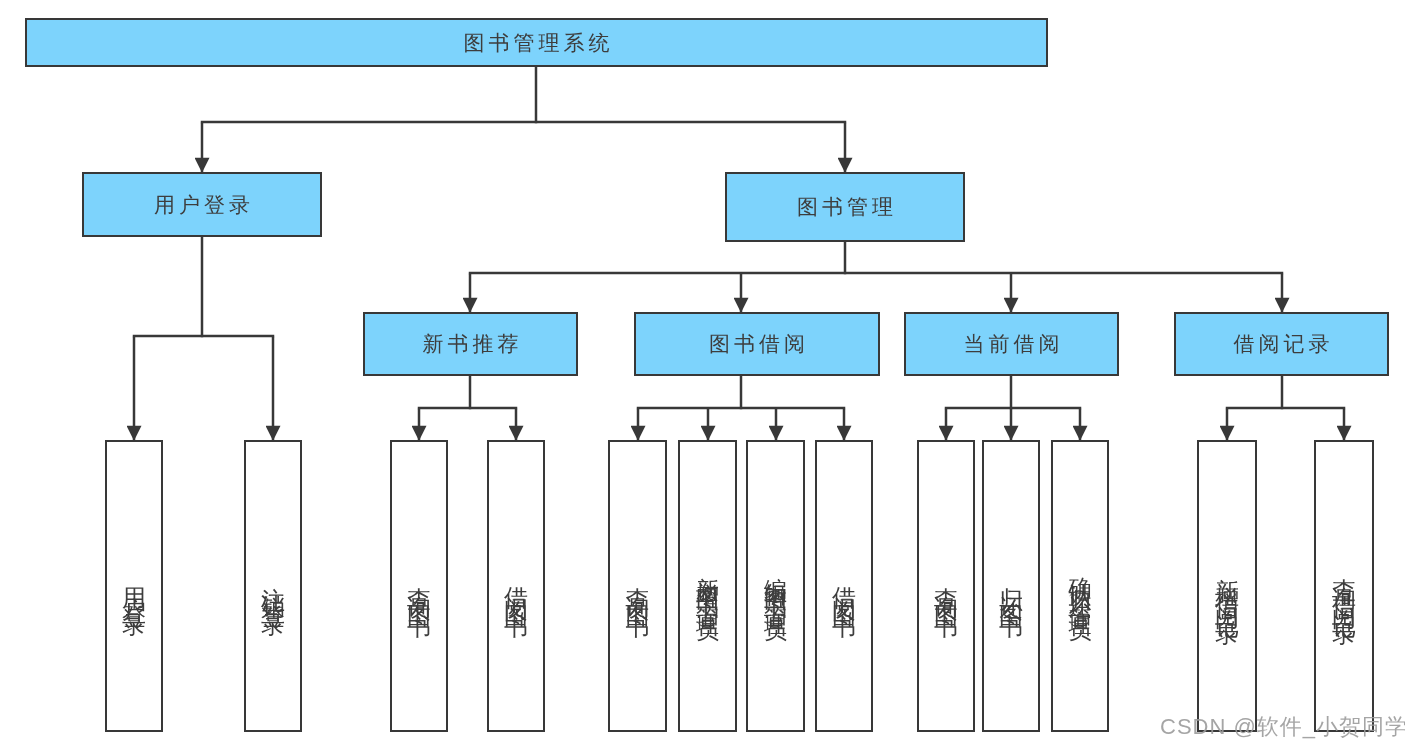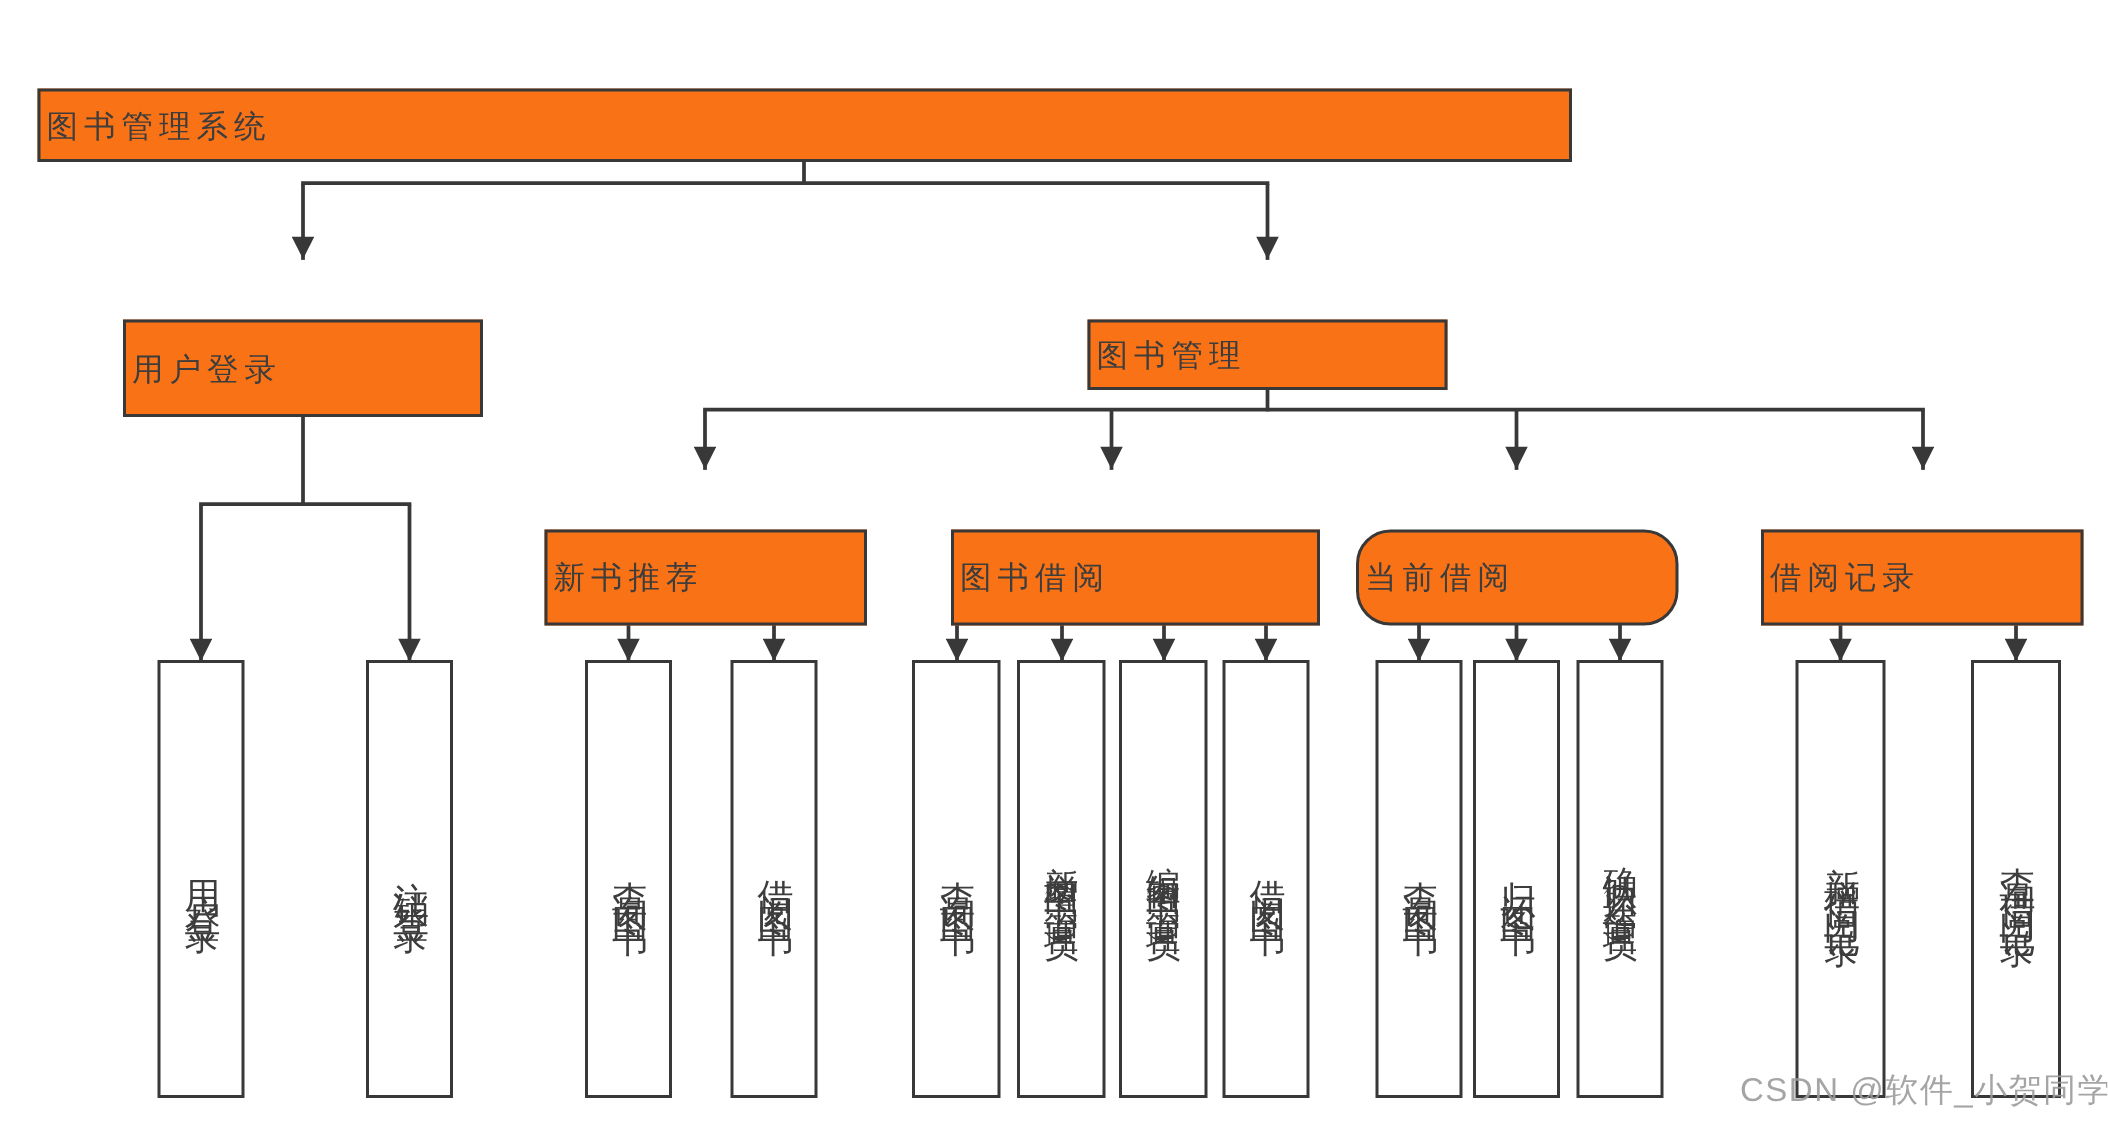--- a/index.html
+++ b/index.html
@@ -14,26 +14,25 @@
   .connectors {
     position: absolute;
     left: 0; top: 0;
     width: 1405px; height: 747px;
     z-index: 1;
   }
   .hbox {
     position: absolute;
     box-sizing: border-box;
     border: 2.5px solid #383838;
-    background: #f97316;
+    background: #7dd3fc;
     display: flex;
     align-items: center;
-    justify-content: flex-start;
+    justify-content: center;
     z-index: 2;
-    margin-top: 41px;
   }
   .hbox .lbl {
     font-size: 21px;
     color: #3d3d3d;
     letter-spacing: 4px;
     text-indent: 4px;
     white-space: nowrap;
   }
   .vbox {
     position: absolute;
@@ -126,31 +125,31 @@
     </g>
   </svg>
 
   <div class="hbox" style="left:25px; top:18px; width:1023px; height:49px;">
     <span class="lbl">图书管理系统</span>
   </div>
 
   <div class="hbox" style="left:82px; top:172px; width:240px; height:65px;">
     <span class="lbl">用户登录</span>
   </div>
-  <div class="hbox" style="left:725px; top:172px; width:240px; height:47px;">
+  <div class="hbox" style="left:725px; top:172px; width:240px; height:70px;">
     <span class="lbl">图书管理</span>
   </div>
 
   <div class="hbox" style="left:363px; top:312px; width:215px; height:64px;">
     <span class="lbl">新书推荐</span>
   </div>
   <div class="hbox" style="left:634px; top:312px; width:246px; height:64px;">
     <span class="lbl">图书借阅</span>
   </div>
-  <div class="hbox" style="left:904px; top:312px; width:215px; height:64px;border-radius:23px;">
+  <div class="hbox" style="left:904px; top:312px; width:215px; height:64px;">
     <span class="lbl">当前借阅</span>
   </div>
   <div class="hbox" style="left:1174px; top:312px; width:215px; height:64px;">
     <span class="lbl">借阅记录</span>
   </div>
 
   <div class="vbox" style="left:105px; width:58px;">
     <span class="lbl">用户登录</span>
   </div>
   <div class="vbox" style="left:244px; width:58px;">

